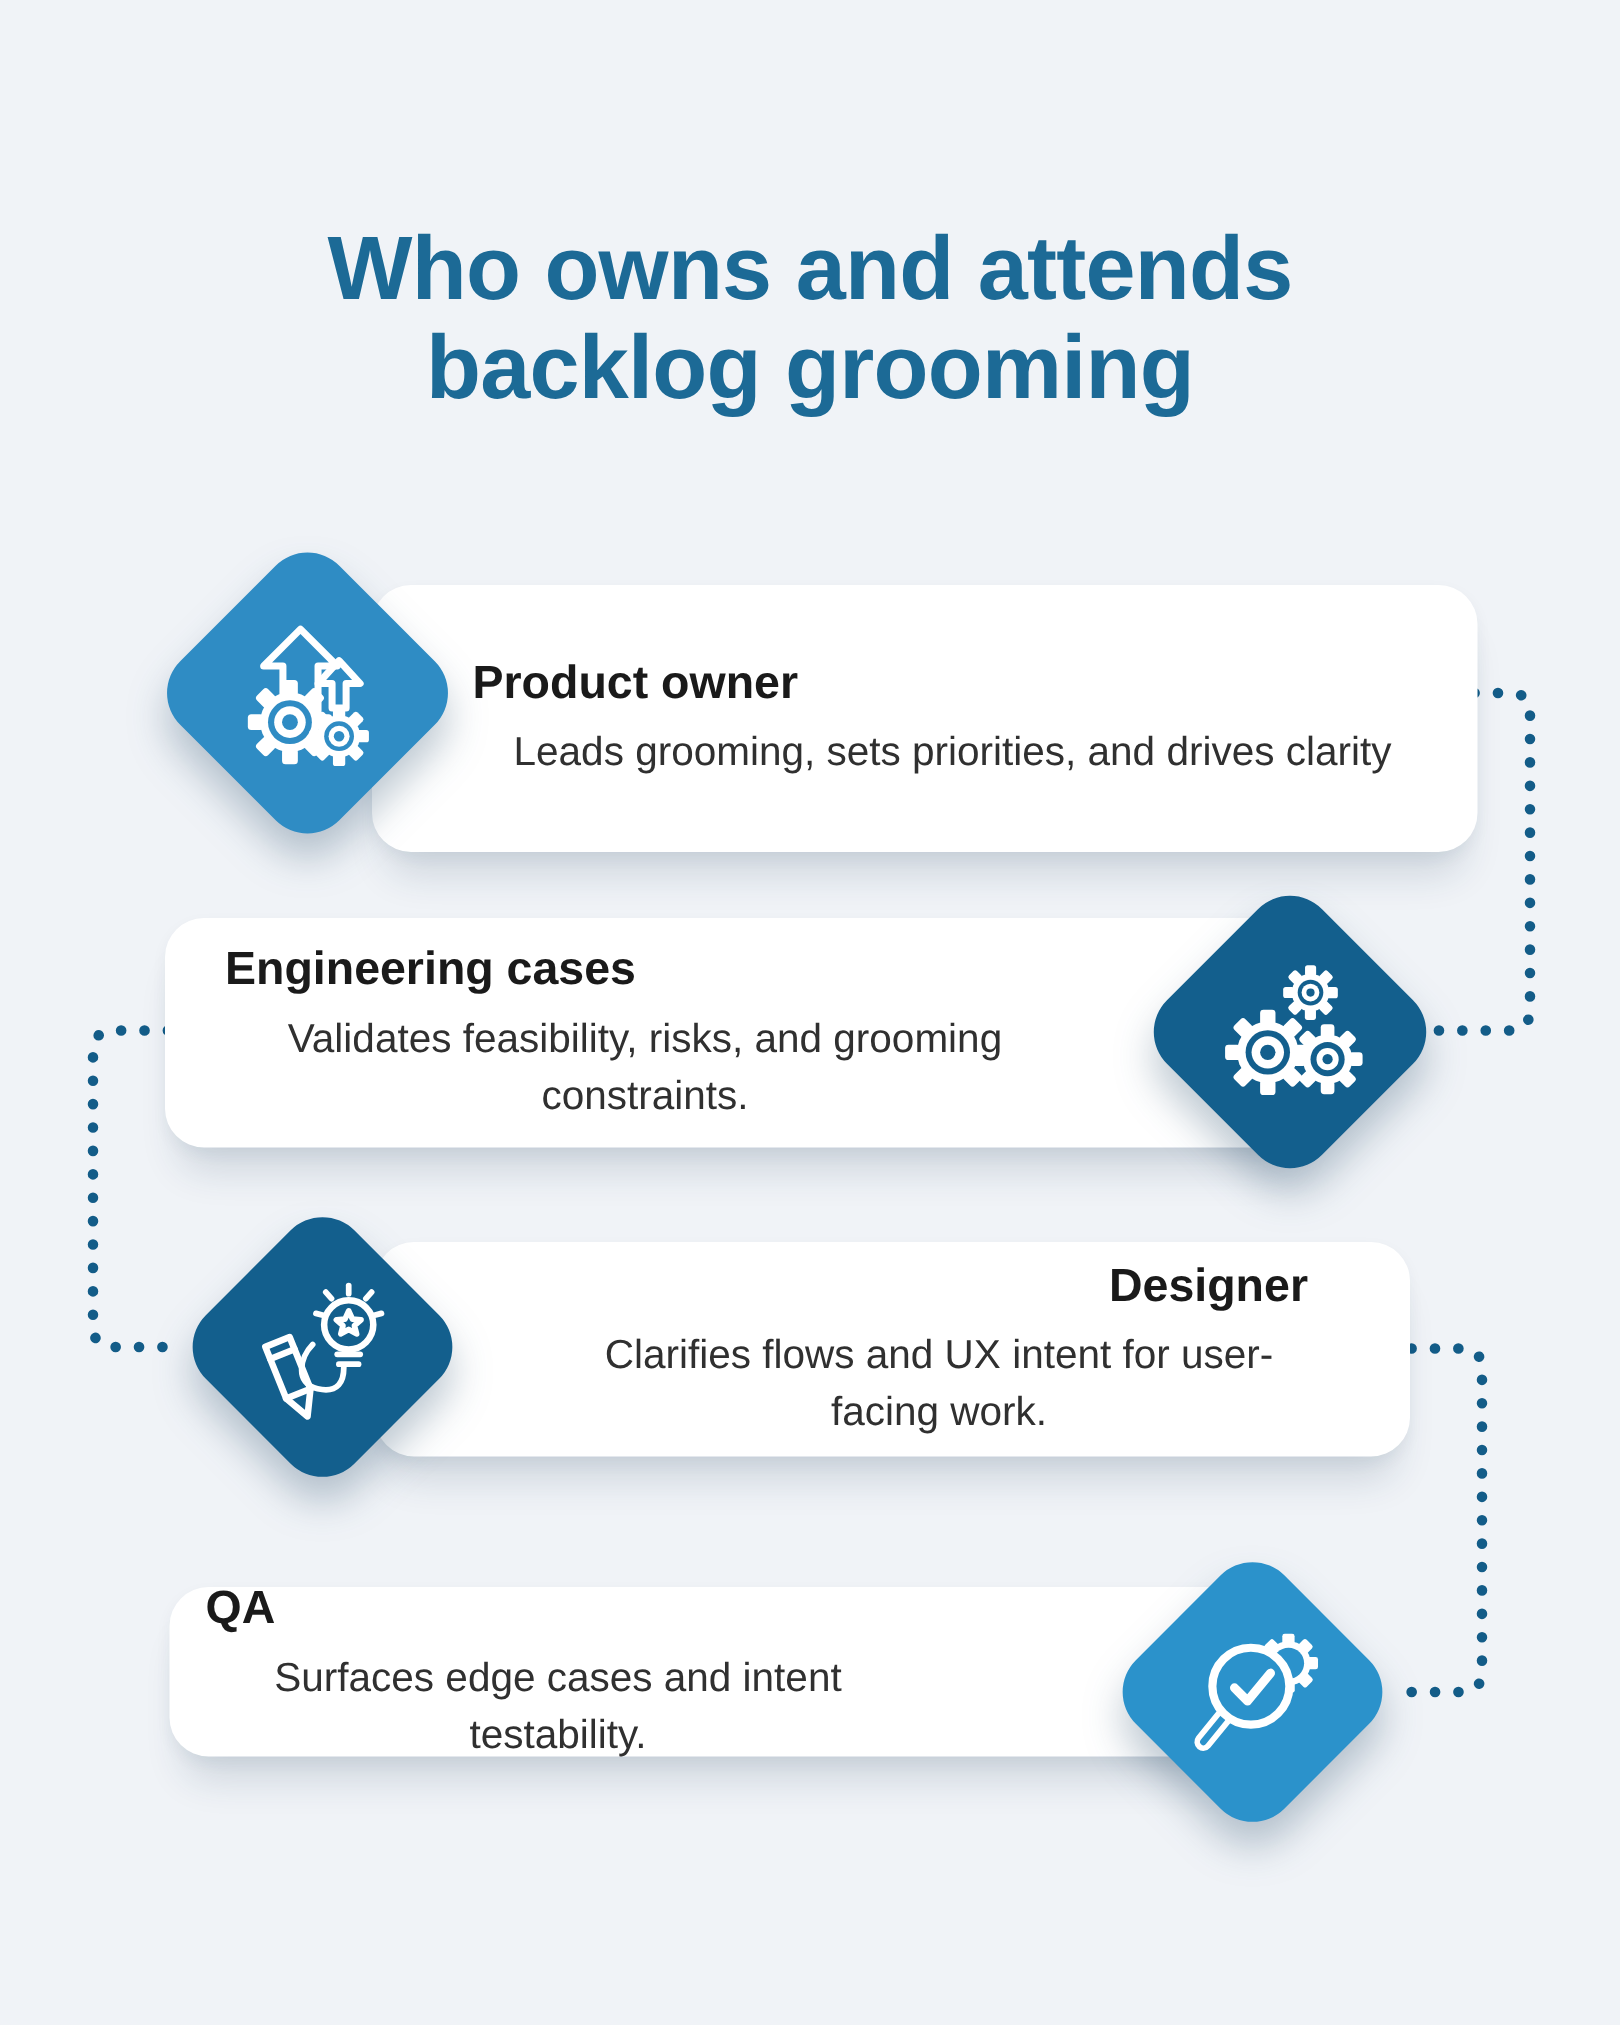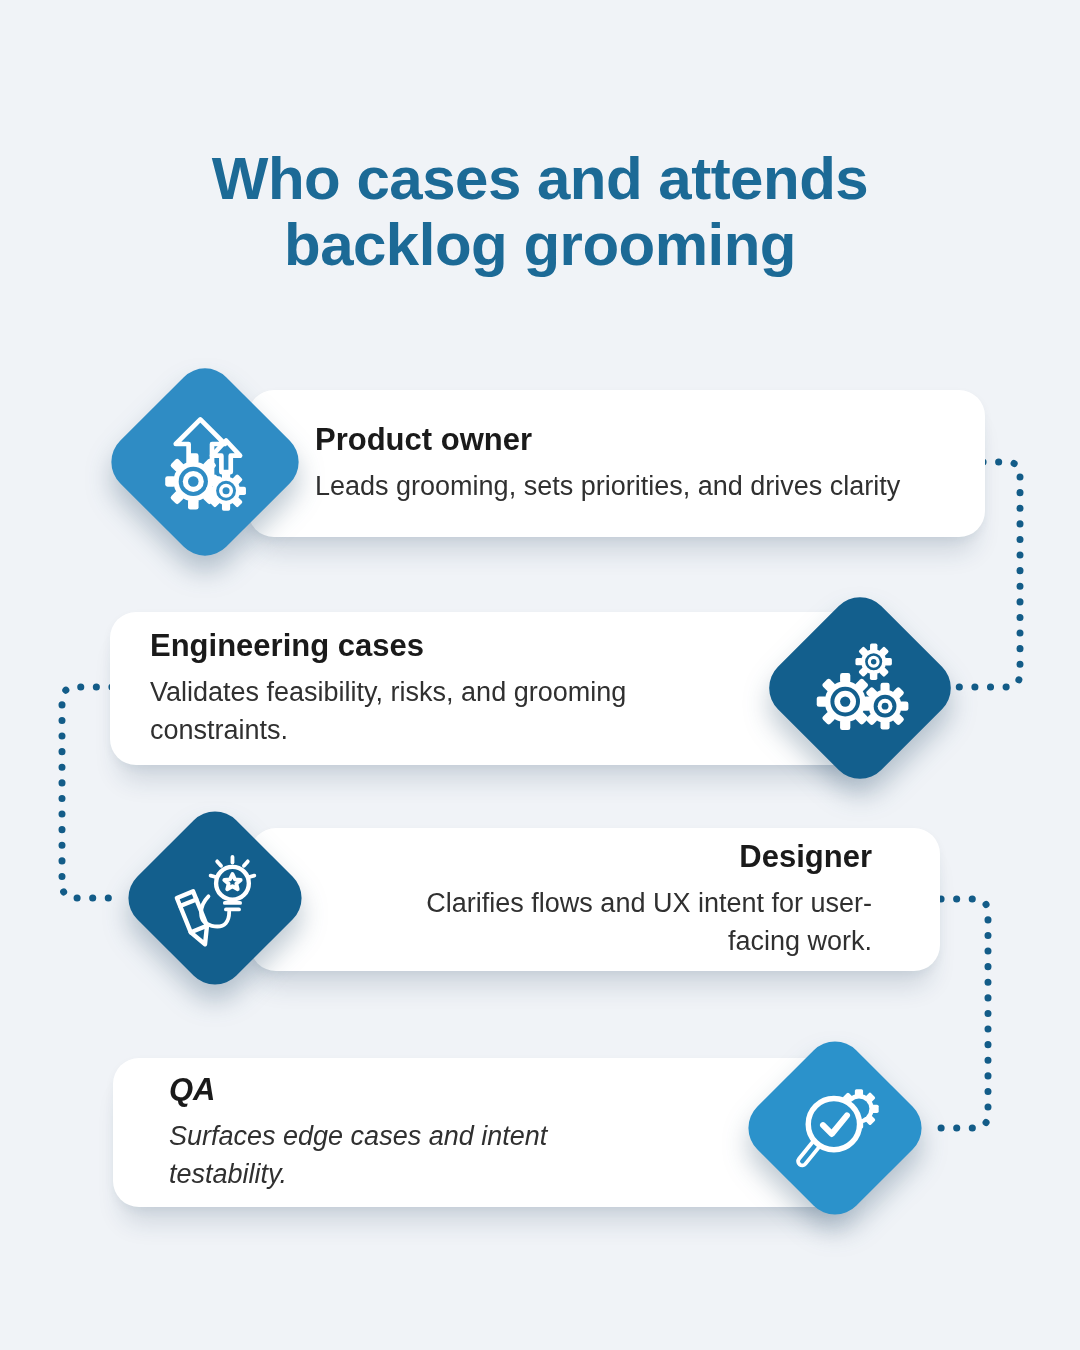--- a/index.html
+++ b/index.html
@@ -19,28 +19,28 @@
   .connectors path{fill:none; stroke:#135C88; stroke-width:7;
     stroke-linecap:round; stroke-dasharray:0.1 15.5;}
   
   .card{
     position:absolute; background:#FFFFFF; border-radius:26px; z-index:2;
     box-shadow:0 24px 26px -10px rgba(24,58,88,0.16), 0 4px 10px rgba(24,58,88,0.05);
     display:flex; flex-direction:column; justify-content:center;
     box-sizing:border-box;
   }
   .card .t{font-size:31px; font-weight:700; color:#1A1A1A; margin:0 0 9px 0;}
-  .card .d{font-size:27px; color:#303030; line-height:1.42; margin:0;}
-  .card-1{left:248px; top:390px; width:737px; height:147px; padding-left:67px; padding-right:30px;}
+  .card .d{font-size:27px; color:#303030; line-height:1.42; margin:0;text-align:center;}
+  .card-1{left:248px; top:390px; width:737px; height:178px; padding-left:67px; padding-right:30px;}
   .card-2{left:110px; top:612px; width:762px; height:153px; padding-left:40px;}
   .card-2 .d{max-width:560px;}
   .card-3{left:250px; top:828px; width:690px; height:143px; padding-right:68px;
           align-items:flex-end; text-align:right;}
   .card-3 .d{max-width:492px;}
-  .card-4{left:113px; top:1058px; width:740px; height:149px; padding-left:56px;font-style:italic;}
+  .card-4{left:113px; top:1058px; width:740px; height:113px; padding-left:24px;}
   .card-4 .d{max-width:470px;}
   
   .diamond-wrap{position:absolute; z-index:3; filter:drop-shadow(0 16px 13px rgba(20,60,95,0.28));}
   .diamond{
     width:100%; height:100%; background:var(--d,#2F8CC4);
     border-radius:30px; transform:rotate(45deg);
     display:flex; align-items:center; justify-content:center;
   }
   .diamond .icon{width:78%; height:78%; transform:rotate(-45deg);
     display:flex; align-items:center; justify-content:center;}
@@ -51,21 +51,21 @@
   .dw-4{left:765px; top:1058px; width:140px; height:140px;}
   .ln{stroke:#fff; stroke-width:4; fill:none; stroke-linejoin:round; stroke-linecap:round;}
   .ln-thin{stroke:#fff; stroke-width:3.5; fill:none; stroke-linejoin:round; stroke-linecap:round;}
 </style>
 </head>
 <body>
 
 <div class="canvas">
 
   <h1 class="title">
-    <span>Who cases and attends</span>
+    <span>Who owns and attends</span>
     <span>backlog grooming</span>
   </h1>
 
   <svg class="connectors" width="1080" height="1350" viewBox="0 0 1080 1350">
     <path d="M 983 462 H 1007 Q 1020 462 1020 476 V 673 Q 1020 687 1006 687 H 958"></path>
     <path d="M 112 687 H 76 Q 62 687 62 701 V 884 Q 62 898 76 898 H 110"></path>
     <path d="M 941 899 H 974 Q 988 899 988 913 V 1114 Q 988 1128 974 1128 H 933"></path>
   </svg>
 
   <div class="card card-1">

